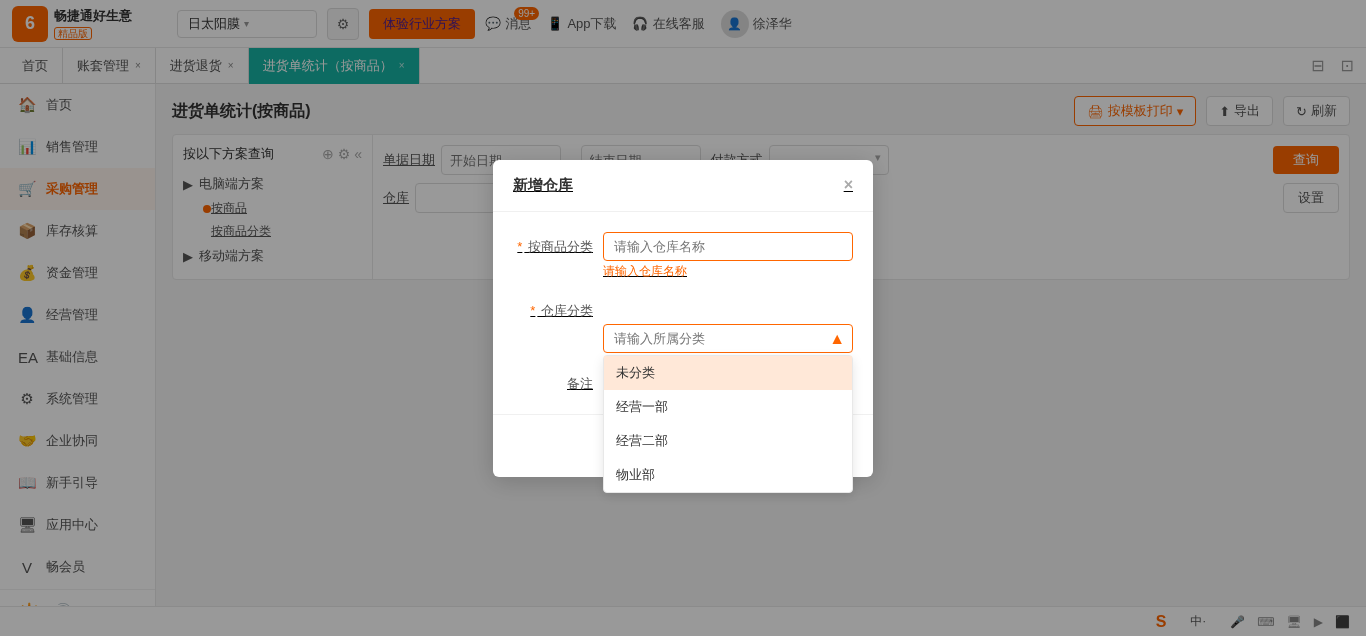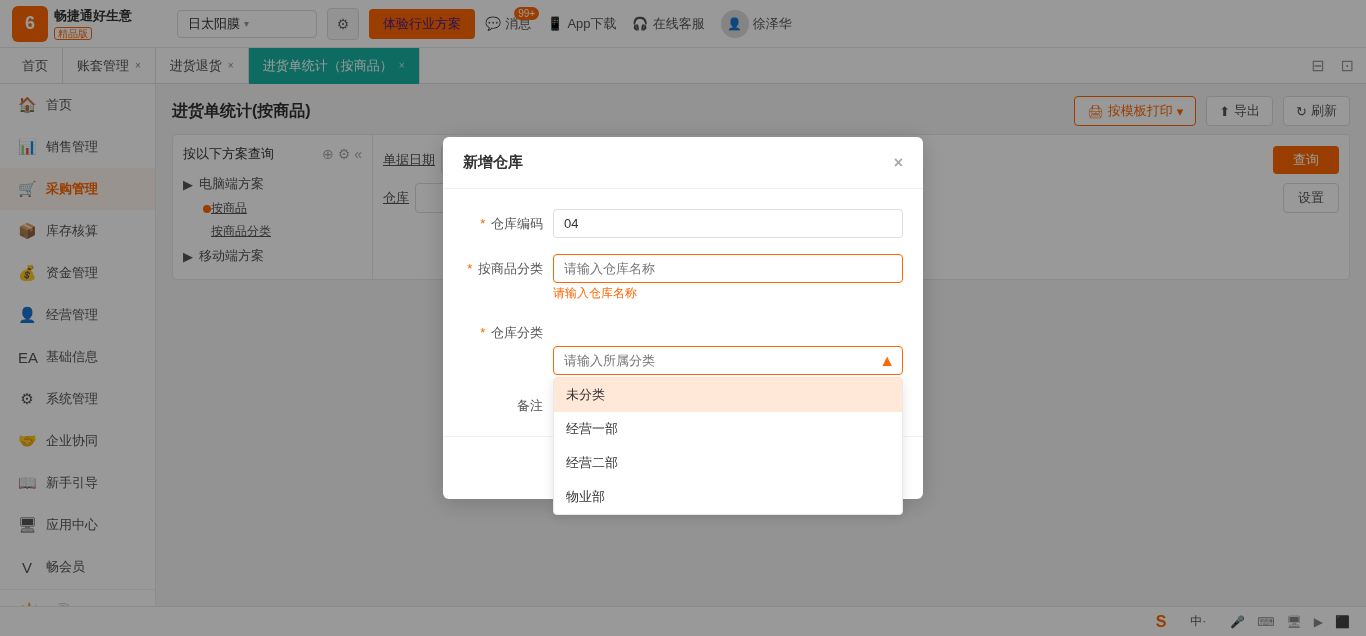--- a/index.html
+++ b/index.html
@@ -137,23 +137,23 @@
 
     
     .overlay {
       position: fixed; top: 0; left: 0; width: 1366px; height: 636px;
       background: rgba(0,0,0,0.4); z-index: 100;
       display: flex; align-items: center; justify-content: center;
     }
 
     
     .modal {
-      background: #fff; border-radius: 6px; width: 480px;
+      background: #fff; border-radius: 6px; width: 380px;
       box-shadow: 0 4px 24px rgba(0,0,0,0.18);
-      position: relative; z-index: 101;
+      position: relative; z-index: 101; text-decoration: underline;
     }
     .modal-header {
       display: flex; align-items: center; justify-content: space-between;
       padding: 16px 20px; border-bottom: 1px solid #f0f0f0;
       font-size: 15px; font-weight: bold; color: #333;
     }
     .modal-close { cursor: pointer; font-size: 16px; color: #aaa; }
     .modal-body { padding: 20px 20px 0; }
     .form-row { display: flex; align-items: flex-start; margin-bottom: 16px; gap: 10px; }
     .form-label {
@@ -445,29 +445,20 @@
 <div class="overlay">
   <div class="modal">
 
     <div class="modal-header">
       <span>新增仓库</span>
       <span class="modal-close">×</span>
     </div>
 
     <div class="modal-body">
 
-      <div class="form-row">
-        <div class="form-label">
-          <span class="required">*</span>
-          <span>仓库编码</span>
-        </div>
-        <div class="form-field">
-          <input class="form-input" type="text" value="04" style="">
-        </div>
-      </div>
 
       <div class="form-row">
         <div class="form-label">
           <span class="required">*</span>
           <span>按商品分类</span>
         </div>
         <div class="form-field">
           <input class="form-input error" type="text" placeholder="请输入仓库名称" style="">
           <div class="error-msg">请输入仓库名称</div>
         </div>

